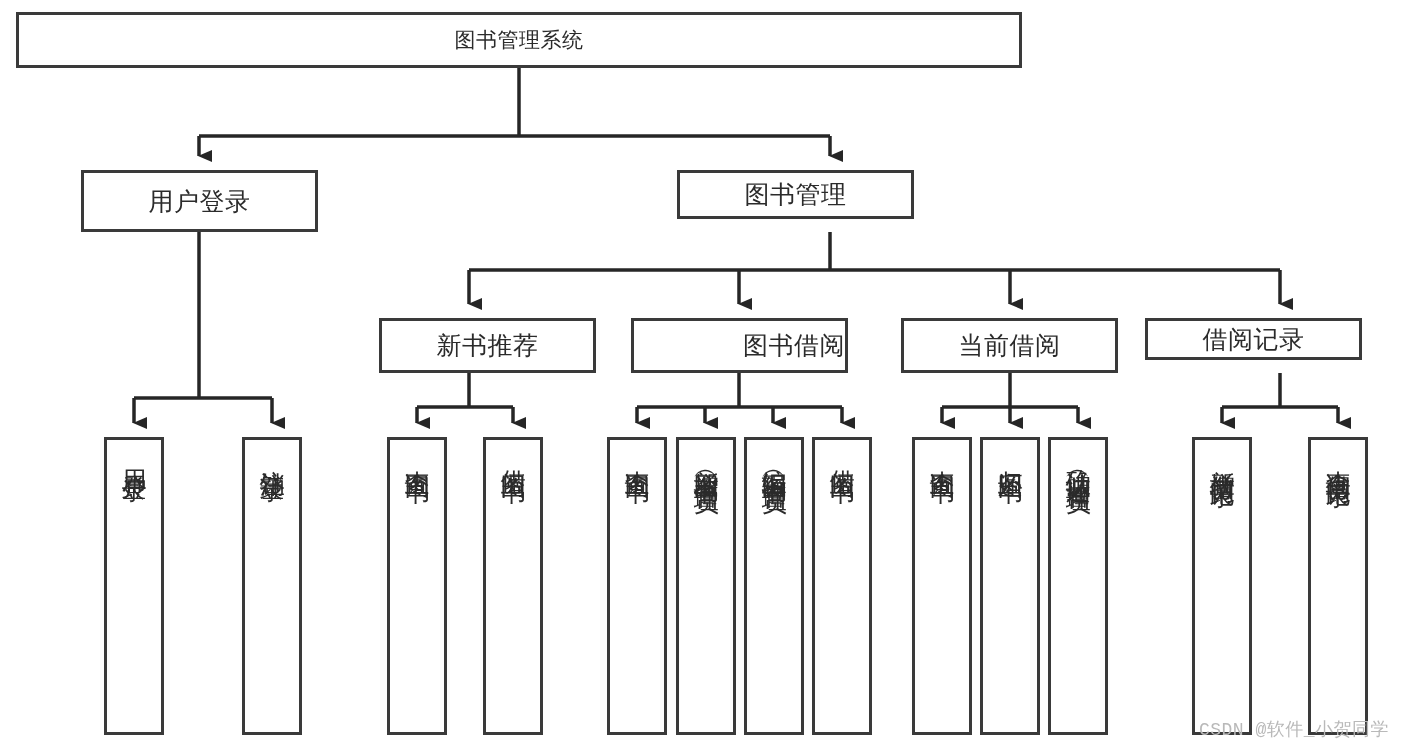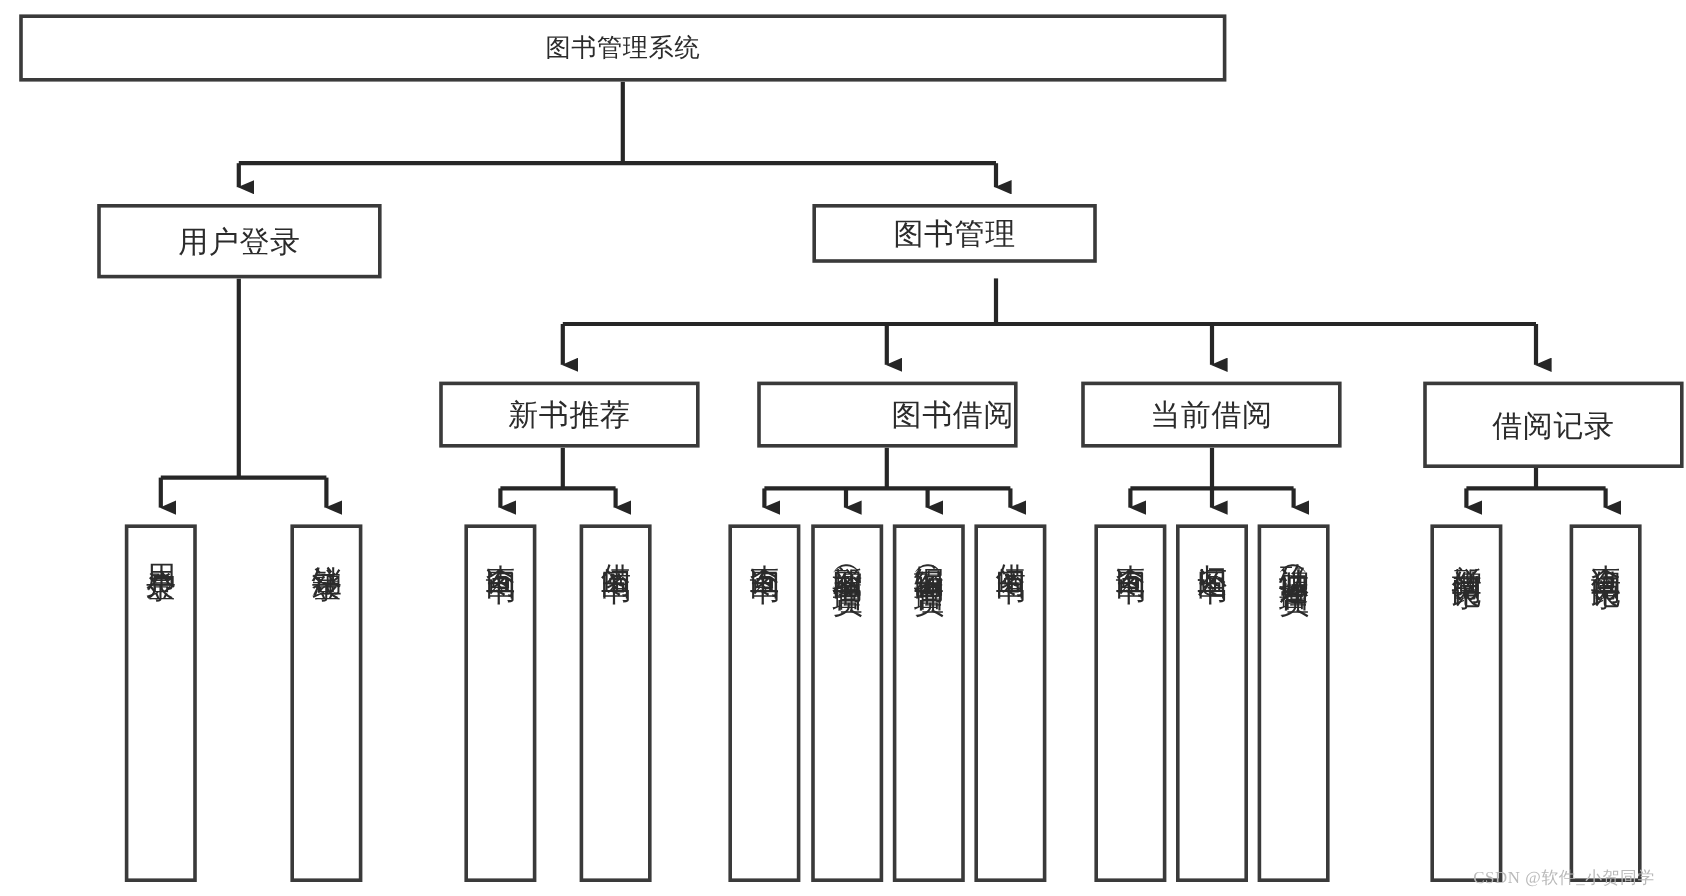--- a/index.html
+++ b/index.html
@@ -55,27 +55,27 @@
   .node.vert .label {
     writing-mode: vertical-rl;
     text-orientation: upright;
     font-size: 25px;
     line-height: 1.02;
     letter-spacing: 3px;
     white-space: nowrap;
   }
   #watermark {
     position: absolute;
-    right: 26px;
+    right: 16px;
     bottom: 6px;
     color: #b9b9b9;
-    font-size: 14px;
+    font-size: 18px;
     letter-spacing: 0.5px;
     white-space: nowrap;
-    font-family: Liberation Serif, serif;
+    font-family: Liberation Mono, monospace;
   }
 </style>
 </head>
 <body>
 
 <div id="canvas">
 
   <svg class="edges" viewBox="0 0 1405 747" xmlns="http://www.w3.org/2000/svg">
     <defs>
       <marker id="arrow" viewBox="0 0 12 14" refX="6" refY="13" markerWidth="12" markerHeight="14" orient="auto-start-reverse" markerUnits="userSpaceOnUse">
@@ -133,33 +133,33 @@
   </div>
 
   <div class="node horiz" style="left:81px; top:170px; width:237px; height:62px;">
     <span class="label">用户登录</span>
   </div>
 
   <div class="node horiz" style="left:677px; top:170px; width:237px; height:49px;">
     <span class="label">图书管理</span>
   </div>
 
-  <div class="node horiz" style="left:366px; top:318px; width:217px; height:55px;">
+  <div class="node horiz" style="left:379px; top:318px; width:217px; height:55px;">
     <span class="label">新书推荐</span>
   </div>
 
   <div class="node horiz" style="left:631px; top:318px; width:217px; height:55px;justify-content:flex-end;">
     <span class="label">图书借阅</span>
   </div>
 
   <div class="node horiz" style="left:901px; top:318px; width:217px; height:55px;align-items:center;">
     <span class="label">当前借阅</span>
   </div>
 
-  <div class="node horiz" style="left:1186px; top:318px; width:217px; height:72px;">
+  <div class="node horiz" style="left:1145px; top:318px; width:217px; height:42px;">
     <span class="label">借阅记录</span>
   </div>
 
   <div class="node vert" style="left:104px; top:437px; width:60px; height:298px;">
     <span class="label">用户登录</span>
   </div>
 
   <div class="node vert" style="left:242px; top:437px; width:60px; height:298px;">
     <span class="label">注销登录</span>
   </div>

